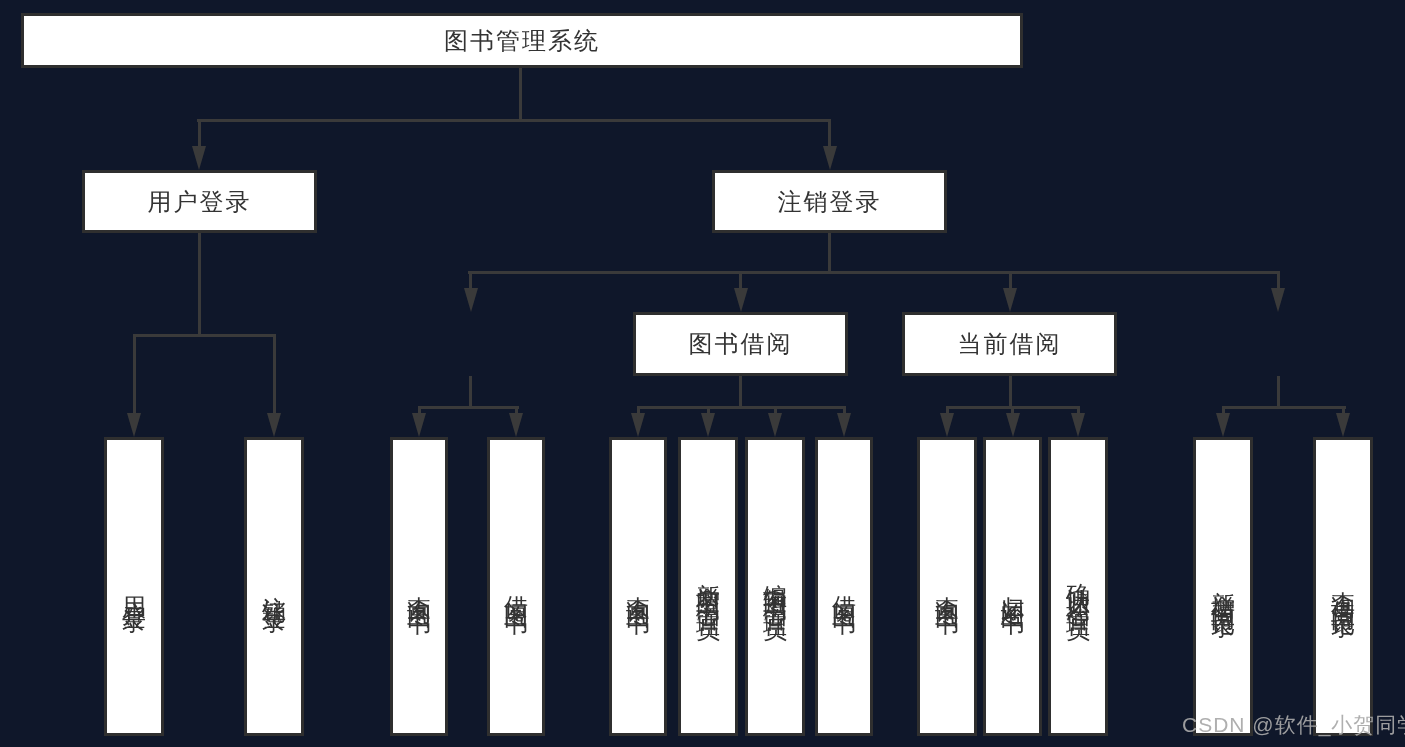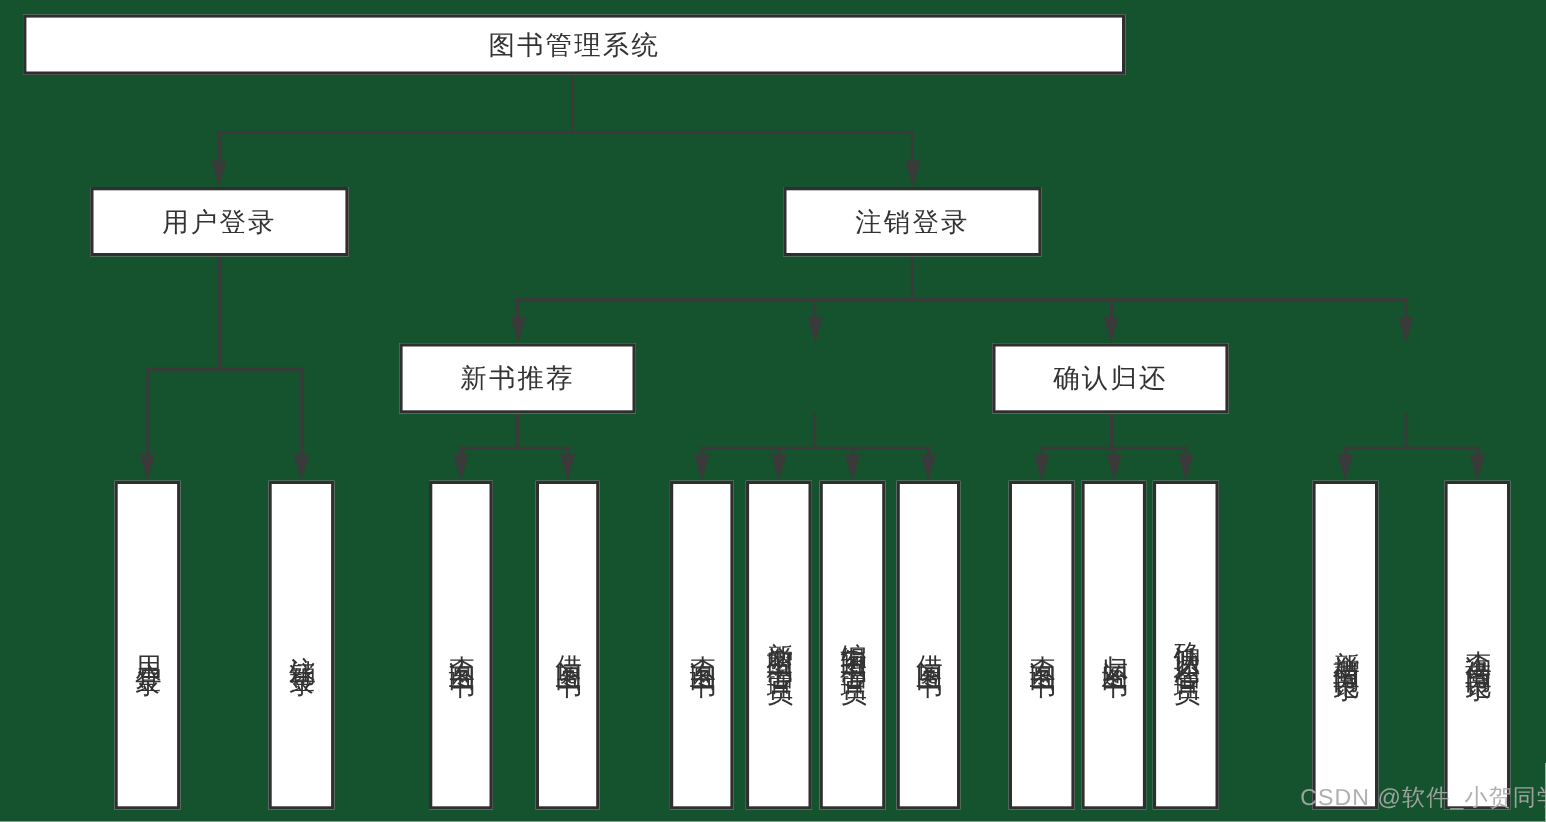--- a/index.html
+++ b/index.html
@@ -1,17 +1,17 @@
 <!DOCTYPE html>
 <html><head>
 <meta charset="utf-8">
 <style>
   html,body{margin:0;padding:0;background:#ffffff;}
   .canvas{
-    position:relative;width:1405px;height:747px;background:#14532d;overflow:hidden;
+    position:relative;width:1405px;height:747px;background:#0f172a;overflow:hidden;
     font-family:"Liberation Sans","DejaVu Sans",sans-serif;color:#333333;
   }
   
   .bx{
     position:absolute;box-sizing:border-box;border:3px solid #2f2f2f;background:#ffffff;
     display:flex;align-items:center;justify-content:center;
     font-size:24px;letter-spacing:2px;color:#333333;white-space:nowrap;
   }
   
   .lf{
@@ -78,22 +78,22 @@
   <div class="vl" style="left:1276.5px;top:376px;height:30px"></div>
   <div class="hl" style="left:1221.5px;top:406px;width:124px"></div>
   <div class="arrow" style="left:1221.5px;top:406px;height:7px"></div>
   <div class="arrow" style="left:1341.5px;top:406px;height:7px"></div>
 
   <div class="bx" style="left:21px;top:13px;width:1002px;height:55px">图书管理系统</div>
 
   <div class="bx" style="left:82px;top:170px;width:235px;height:63px">用户登录</div>
   <div class="bx" style="left:712px;top:170px;width:235px;height:63px">注销登录</div>
 
-  <div class="bx" style="left:363px;top:312px;width:215px;height:64px">新书推荐</div>
-  <div class="bx" style="left:902px;top:312px;width:215px;height:64px">确认归还</div>
+  <div class="bx" style="left:633px;top:312px;width:215px;height:64px">图书借阅</div>
+  <div class="bx" style="left:902px;top:312px;width:215px;height:64px">当前借阅</div>
 
   <div class="lf" style="left:104px;top:437px;width:60px;height:299px">用户登录</div>
   <div class="lf" style="left:244px;top:437px;width:60px;height:299px">注销登录</div>
 
   <div class="lf" style="left:390px;top:437px;width:58px;height:299px">查询图书</div>
   <div class="lf" style="left:487px;top:437px;width:58px;height:299px">借阅图书</div>
 
   <div class="lf" style="left:609px;top:437px;width:58px;height:299px">查询图书</div>
   <div class="lf" style="left:678px;top:437px;width:60px;height:299px">新增图书（管理员）</div>
   <div class="lf" style="left:745px;top:437px;width:60px;height:299px">编辑图书（管理员）</div>

